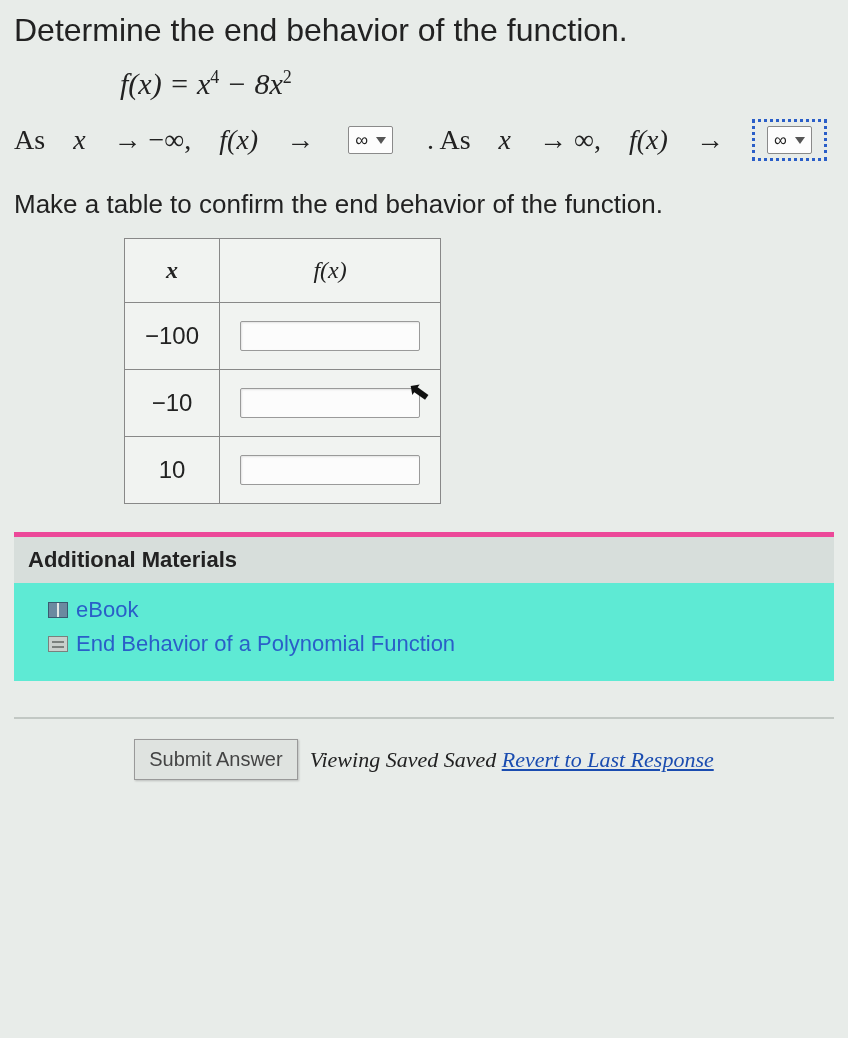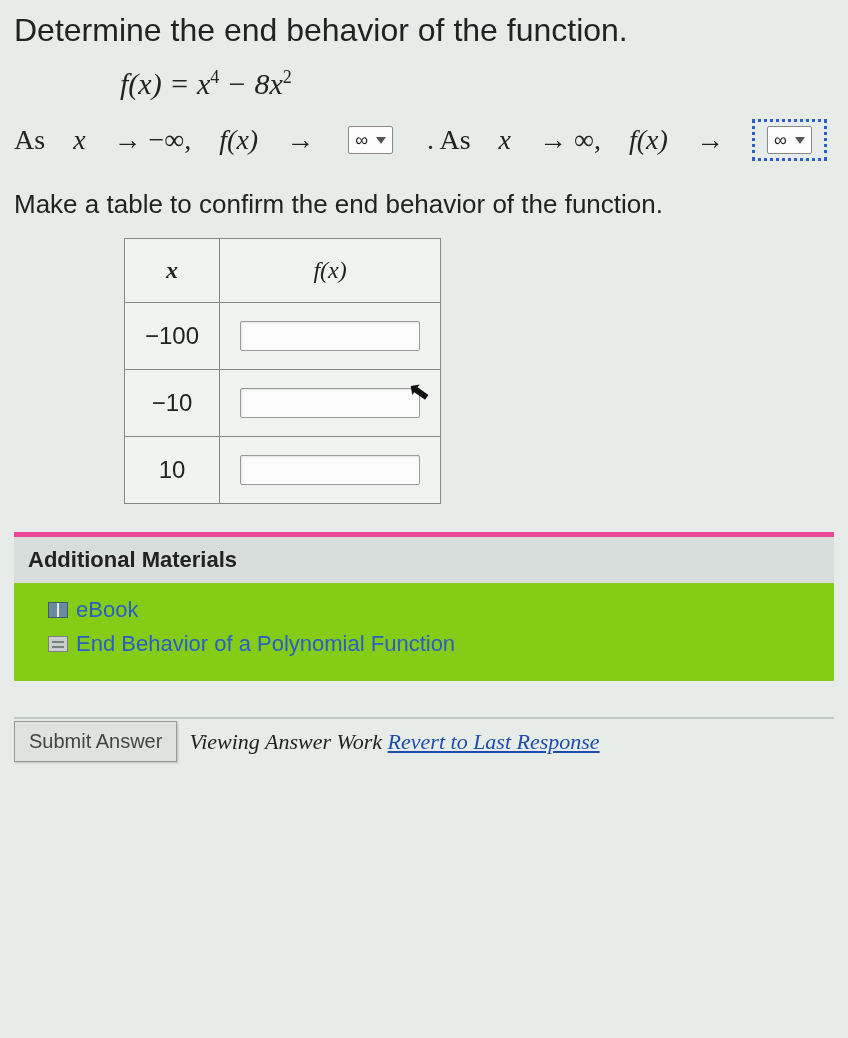--- a/index.html
+++ b/index.html
@@ -94,21 +94,21 @@
   }
   .add-mat {
     margin-top: 28px;
     background: #d7dedb;
     padding: 10px 14px;
     font-weight: bold;
     font-size: 22px;
     border-top: 5px solid #ec4899;
   }
   .mat-links {
-    background: #84cc16;
+    background: #5eead4;
     padding: 10px 14px 20px 34px;
     font-size: 22px;
   }
   .mat-links a {
     color: #2a5ec8;
     text-decoration: none;
     display: inline-flex;
     align-items: center;
     gap: 8px;
     margin: 4px 0;
@@ -131,21 +131,22 @@
     content:""; position:absolute; left:3px; right:3px; height:2px; background:#7a807d;
   }
   .mat-links .ico.doc::before { top:4px; }
   .mat-links .ico.doc::after { top:9px; }
   .footer {
     margin-top: 36px;
     display: flex;
     align-items: center;
     gap: 12px;
     border-top: 2px solid #c2c8c4;
-    padding-top: 2px;
+    padding-top: 20px;
+    justify-content: center;
   }
   .submit {
     background: #dfe3e0;
     border: 1px solid #999;
     padding: 8px 14px;
     font-size: 20px;
     color: #444;
     box-shadow: 1px 1px 2px rgba(0,0,0,0.2);
   }
   .saved {
@@ -227,15 +228,15 @@
   </a><br>
   <a href="#">
     <span class="ico doc"></span>
     <span>End Behavior of a Polynomial Function</span>
   </a>
 </div>
 
 <div class="footer">
   <button class="submit">Submit Answer</button>
   <span class="saved">
-    <span>Viewing Answer Work </span><a href="#">Revert to Last Response</a>
+    <span>Viewing Saved Saved </span><a href="#">Revert to Last Response</a>
   </span>
 </div>
 
 </body></html>

